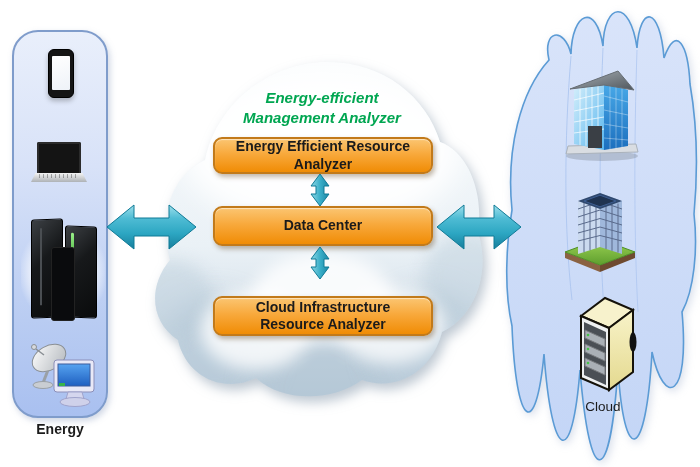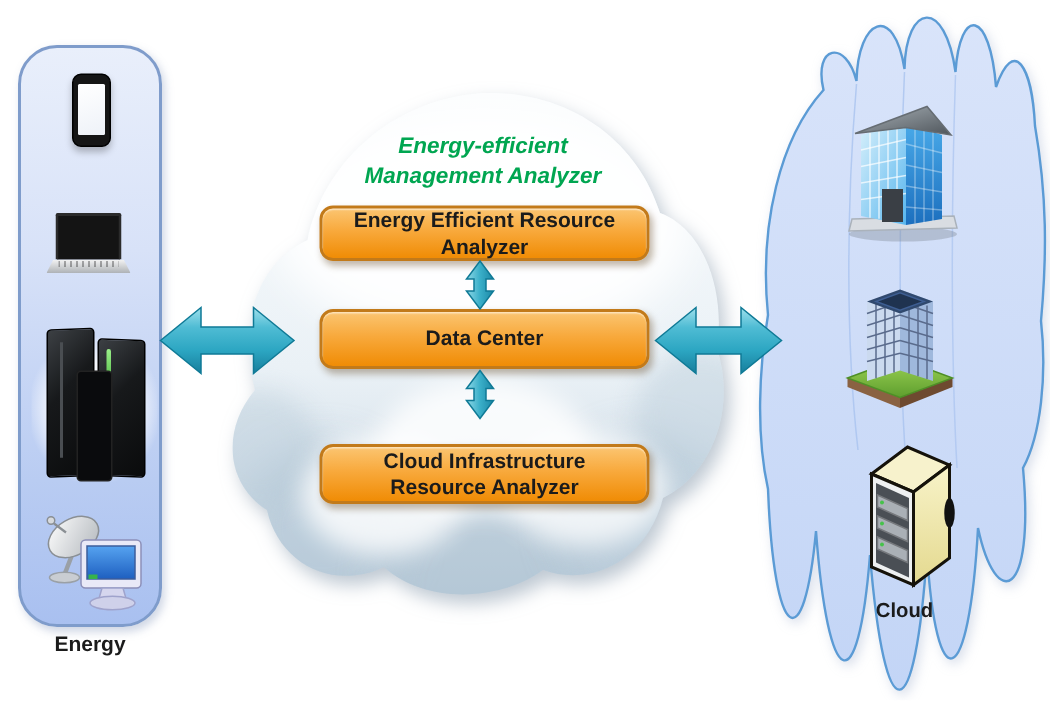--- a/index.html
+++ b/index.html
@@ -33,21 +33,21 @@
   .groove{position:absolute;left:8px;top:8px;bottom:12px;width:2px;background:#4a4e52;}
   .led{position:absolute;width:3px;border-radius:2px;
     background:linear-gradient(#9bf08a,#49b33e 40%,#1d6b1c);}
   .led-b{left:5px;top:6px;height:62px;}
   .led-c{right:4px;bottom:8px;height:16px;width:2px;}
   .sat{position:absolute;left:12px;top:308px;width:72px;height:74px;}
   
   .users-label{position:absolute;left:12px;top:421px;width:96px;text-align:center;
     font-size:14px;font-weight:bold;color:#1b1b1b;}
   .infra-label{position:absolute;left:535px;top:398px;width:136px;text-align:center;
-    font-size:13.5px;font-weight:bold;color:#1b1b1b;line-height:17px;}
+    font-size:13.5px;font-weight:normal;color:#1b1b1b;line-height:17px;}
   .infra-label span{display:block;}
   
   .cloud-svg{position:absolute;left:130px;top:35px;width:380px;height:395px;
     filter:drop-shadow(4px 6px 6px rgba(125,145,165,.5));}
   .fw-title{position:absolute;left:206px;top:88px;width:232px;text-align:center;
     color:#00A651;font-size:15px;font-weight:bold;font-style:italic;line-height:20px;}
   .fw-title span{display:block;}
   .module{position:absolute;left:213px;width:220px;box-sizing:border-box;
     display:flex;flex-direction:column;justify-content:center;align-items:center;
     background:linear-gradient(180deg,#FBC571 0%,#F8A93C 45%,#F08C05 100%);

